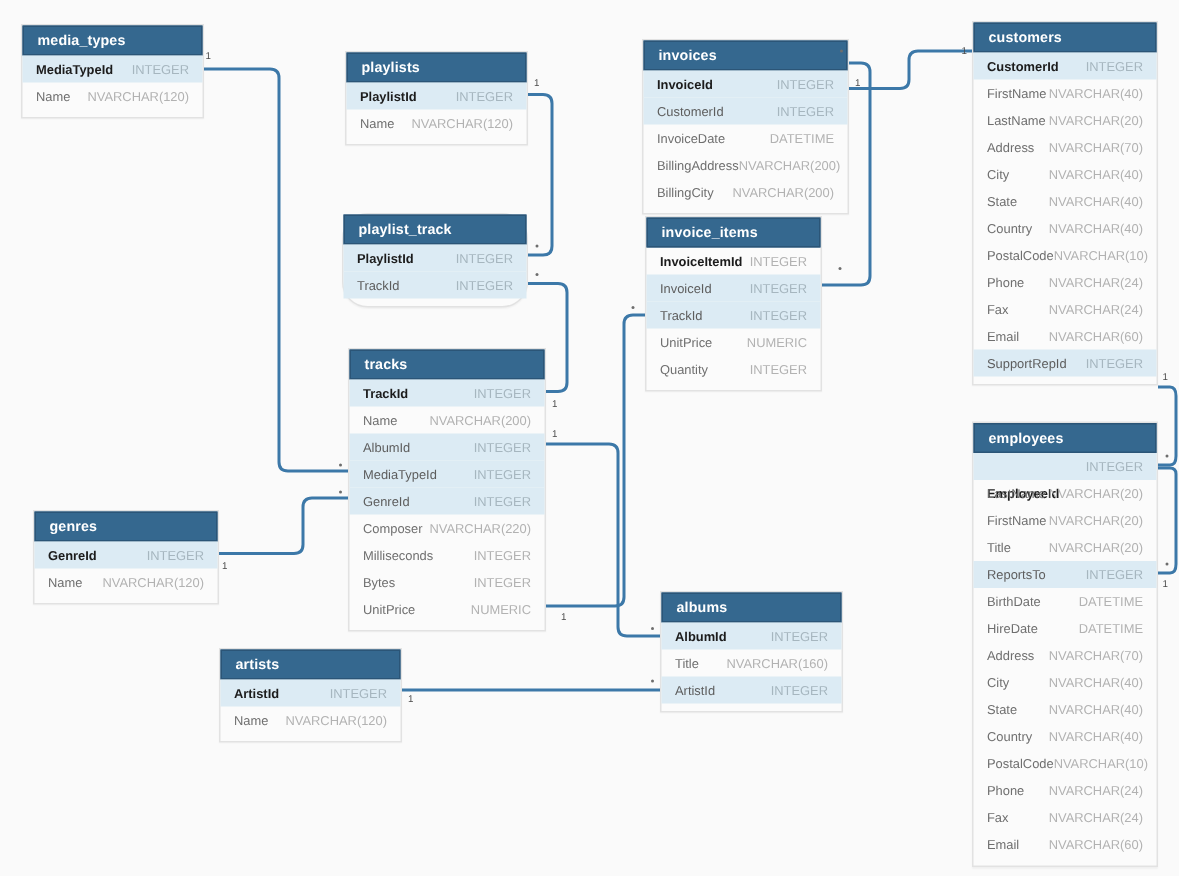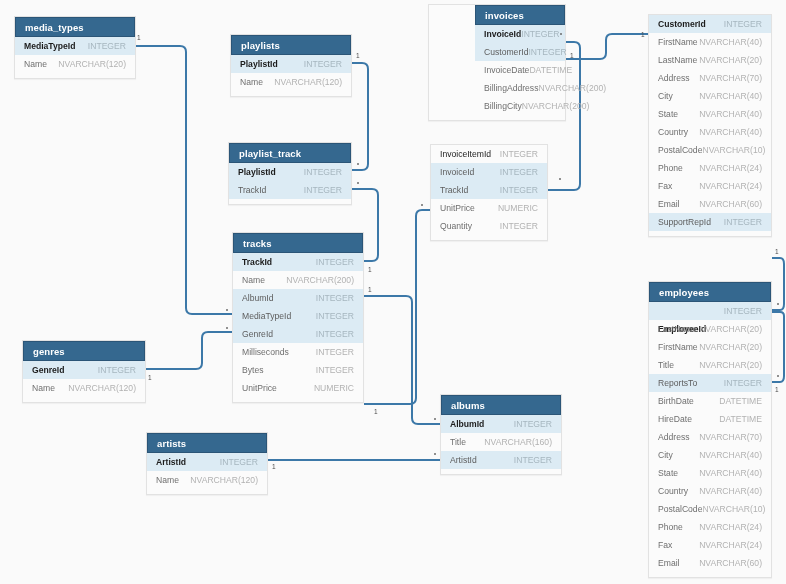--- a/index.html
+++ b/index.html
@@ -97,21 +97,21 @@
         <div class="row key">
           <span class="nm" style="font-weight: bold; color: rgb(28, 28, 28);">PlaylistId</span>
           <span class="ty">INTEGER</span>
         </div>
         <div class="row">
           <span class="nm">Name</span>
           <span class="ty">NVARCHAR(120)</span>
         </div>
         <div class="pad"></div>
       </div>
-      <div class="card" style="left: 228px; top: 142px; width: 124px;">
+      <div class="card" style="left: 228px; top: 142px; width: 124px; border-radius: 17px;">
         <div class="hdr">playlist_track</div>
         <div class="row key">
           <span class="nm" style="font-weight: bold; color: rgb(28, 28, 28);">PlaylistId</span>
           <span class="ty">INTEGER</span>
         </div>
         <div class="row fk">
           <span class="nm">TrackId</span>
           <span class="ty">INTEGER</span>
         </div>
         <div class="pad"></div>
@@ -132,34 +132,38 @@
         </div>
         <div class="row fk">
           <span class="nm">MediaTypeId</span>
           <span class="ty">INTEGER</span>
         </div>
         <div class="row fk">
           <span class="nm">GenreId</span>
           <span class="ty">INTEGER</span>
         </div>
         <div class="row">
+          <span class="nm">Composer</span>
+          <span class="ty">NVARCHAR(220)</span>
+        </div>
+        <div class="row">
           <span class="nm">Milliseconds</span>
           <span class="ty">INTEGER</span>
         </div>
         <div class="row">
           <span class="nm">Bytes</span>
           <span class="ty">INTEGER</span>
         </div>
         <div class="row">
           <span class="nm">UnitPrice</span>
           <span class="ty">NUMERIC</span>
         </div>
         <div class="pad"></div>
       </div>
-      <div class="card" style="left: 428px; top: 4px; width: 138px; padding-left: 46px;">
+      <div class="card" style="left: 428px; top: 26px; width: 138px;">
         <div class="hdr">invoices</div>
         <div class="row key">
           <span class="nm" style="font-weight: bold; color: rgb(28, 28, 28);">InvoiceId</span>
           <span class="ty">INTEGER</span>
         </div>
         <div class="row fk">
           <span class="nm">CustomerId</span>
           <span class="ty">INTEGER</span>
         </div>
         <div class="row">
@@ -170,22 +174,23 @@
           <span class="nm">BillingAddress</span>
           <span class="ty">NVARCHAR(200)</span>
         </div>
         <div class="row">
           <span class="nm">BillingCity</span>
           <span class="ty">NVARCHAR(200)</span>
         </div>
         <div class="pad"></div>
       </div>
       <div class="card" style="left: 430px; top: 144px; width: 118px;">
-        <div class="row">
-          <span class="nm" style="font-weight: normal; color: rgb(28, 28, 28);">InvoiceItemId</span>
+        <div class="hdr">invoice_items</div>
+        <div class="row">
+          <span class="nm" style="font-weight: bold; color: rgb(28, 28, 28);">InvoiceItemId</span>
           <span class="ty">INTEGER</span>
         </div>
         <div class="row fk">
           <span class="nm">InvoiceId</span>
           <span class="ty">INTEGER</span>
         </div>
         <div class="row fk">
           <span class="nm">TrackId</span>
           <span class="ty">INTEGER</span>
         </div>
@@ -193,20 +198,21 @@
           <span class="nm">UnitPrice</span>
           <span class="ty">NUMERIC</span>
         </div>
         <div class="row">
           <span class="nm">Quantity</span>
           <span class="ty">INTEGER</span>
         </div>
         <div class="pad"></div>
       </div>
       <div class="card" style="left: 648px; top: 14px; width: 124px;">
+        <div class="hdr">customers</div>
         <div class="row key">
           <span class="nm" style="font-weight: bold; color: rgb(28, 28, 28);">CustomerId</span>
           <span class="ty">INTEGER</span>
         </div>
         <div class="row">
           <span class="nm">FirstName</span>
           <span class="ty">NVARCHAR(40)</span>
         </div>
         <div class="row">
           <span class="nm">LastName</span>

